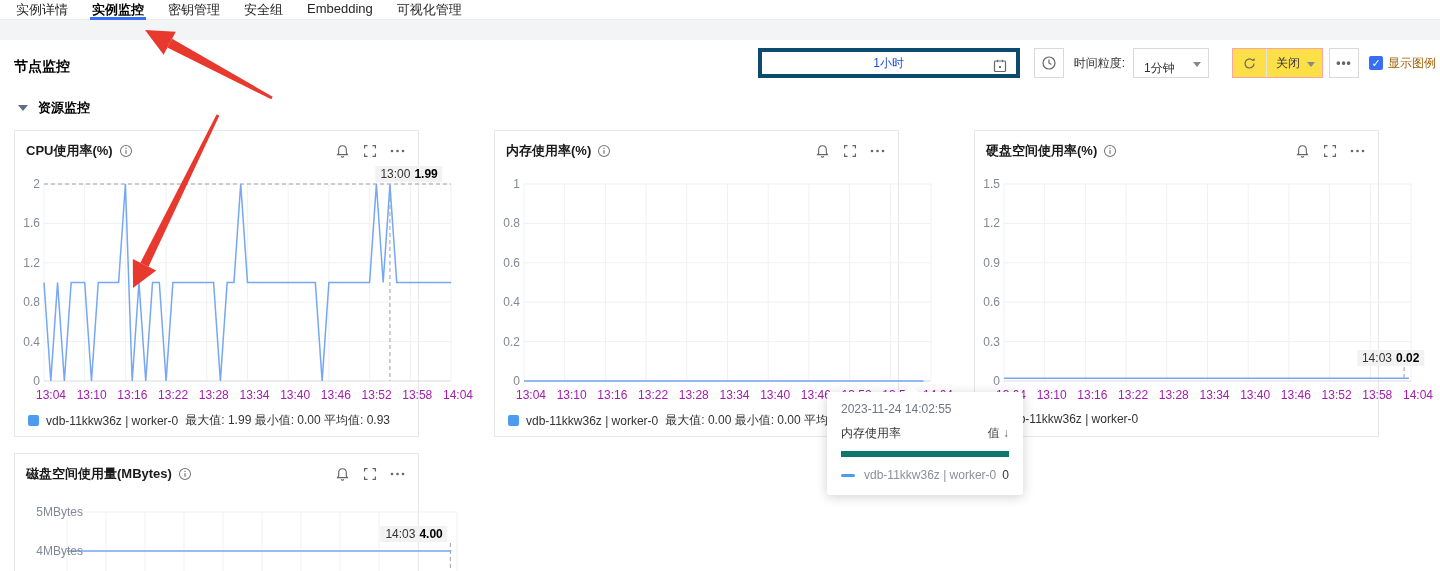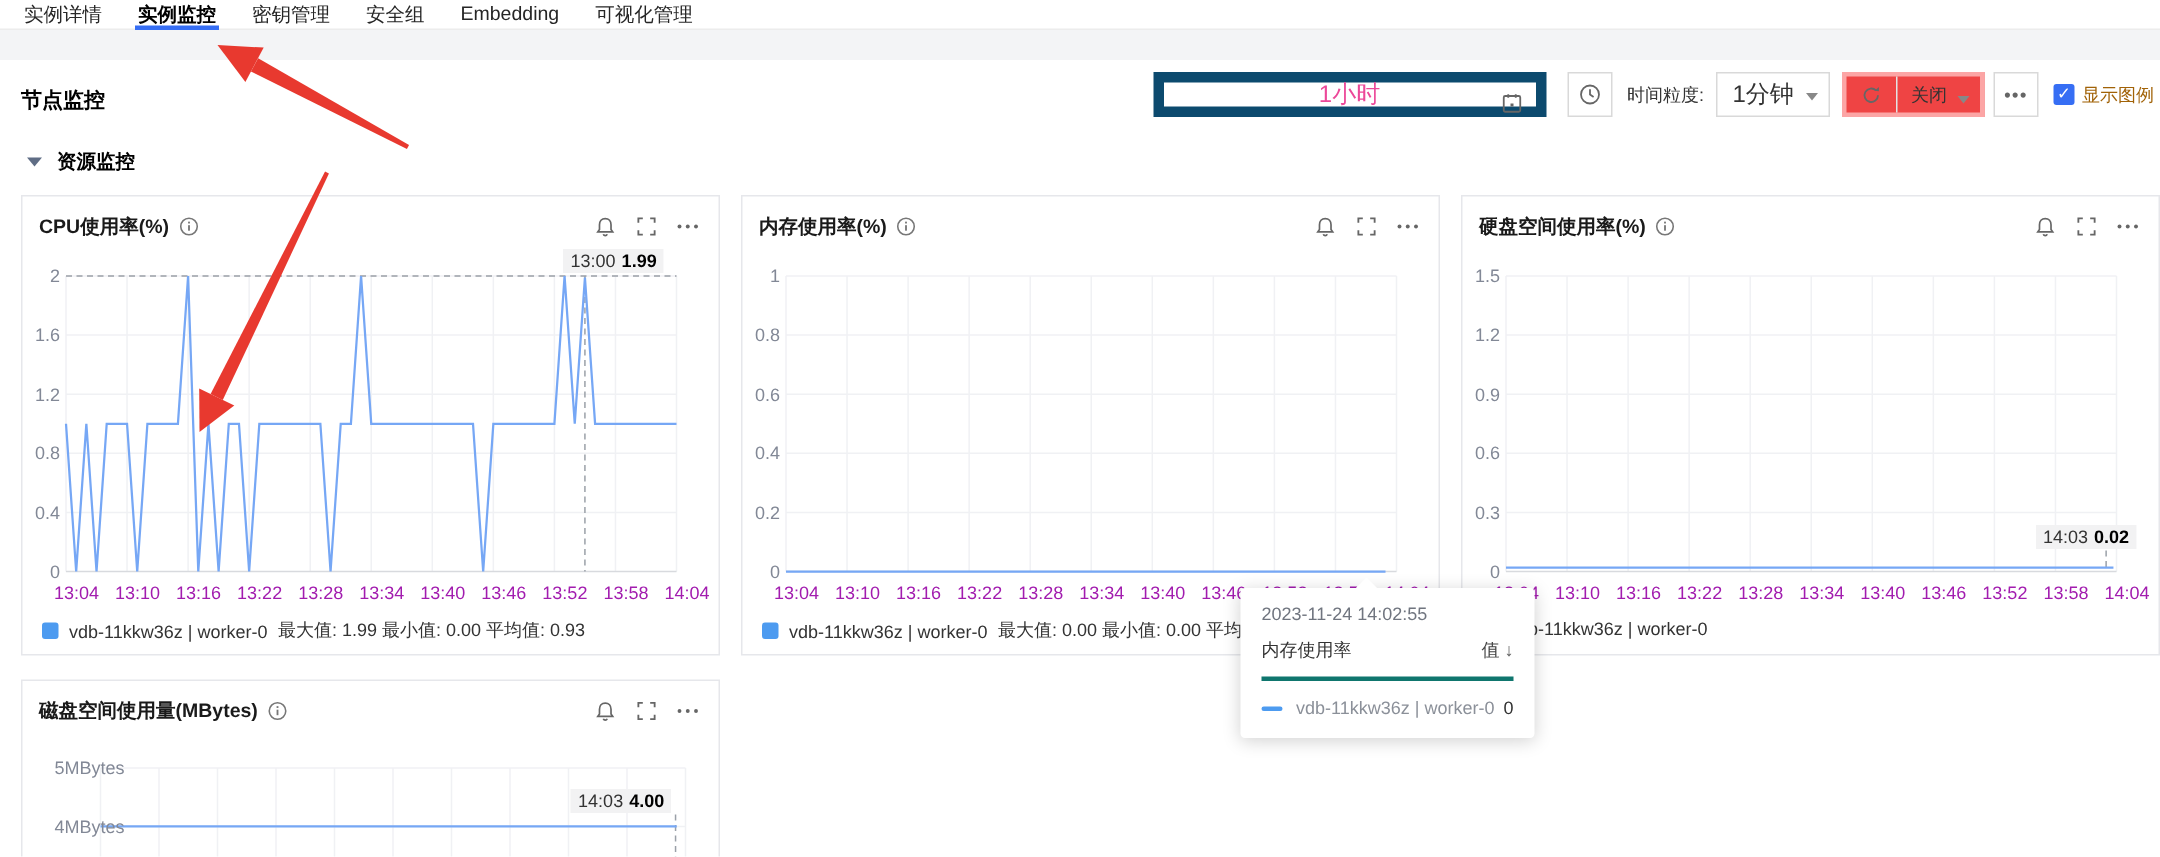--- a/index.html
+++ b/index.html
@@ -9,48 +9,48 @@
   
   .tabbar { position:absolute; top:0; left:0; right:0; height:20px; background:#fff;
     border-bottom:1px solid #ececec; display:flex; align-items:flex-start; padding-left:4px; z-index:5; }
   .tab { font-size:13px; color:#262626; padding:1px 12px 0; height:19px; position:relative; cursor:pointer; white-space:nowrap; }
   .tab.active { font-weight:bold; color:#000; }
   .tab.active::after { content:""; position:absolute; left:10px; right:10px; bottom:-1px; height:3px; background:#366ef4; }
   .grayband { position:absolute; top:20px; left:0; right:0; height:20px; background:#f3f4f6; }
 
   
   .toolbar { position:absolute; top:48px; right:4px; height:30px; display:flex; align-items:center; z-index:6; }
-  .datebox { width:262px; height:30px; border:7px solid #0c4a6e; background:#fff; display:flex;
-    align-items:center; justify-content:center; position:relative; font-size:16px; color:#ec4899; cursor:pointer; }
+  .datebox { width:262px; height:30px; border:4px solid #0c4a6e; background:#fff; display:flex;
+    align-items:center; justify-content:center; position:relative; font-size:12px; color:#1d4ed8; cursor:pointer; }
   .datebox .cal { position:absolute; right:8px; top:6px; }
   .iconbtn { width:30px; height:30px; border:1px solid #d9d9d9; background:#fff; display:flex;
     align-items:center; justify-content:center; cursor:pointer; }
   .tb-label { font-size:12px; color:#333; margin:0 8px 0 10px; white-space:nowrap; }
   .selectbox { width:76px; height:30px; border:1px solid #d9d9d9; background:#fff; display:flex;
-    align-items:center; padding:0 18px 0 10px; font-size:16px; position:relative; cursor:pointer; }
+    align-items:flex-end; padding:0 18px 0 10px; font-size:12px; position:relative; cursor:pointer; }
   .caret { width:0; height:0; border-left:4px solid transparent; border-right:4px solid transparent;
     border-top:5px solid #888; position:absolute; right:7px; top:13px; }
-  .btngroup { display:flex; margin-left:8px; border:3px solid #fca5a5; height:30px; background:#ef4444; }
+  .btngroup { display:flex; margin-left:23px; border:1px solid #fca5a5; height:30px; background:#fde047; }
   .seg { display:flex; align-items:center; padding:0 9px; cursor:pointer; position:relative; font-size:12px; }
   .seg + .seg { border-left:1px solid #e3e3e3; padding-right:22px; }
   .seg .caret { position:absolute; right:7px; top:13px; }
   .morebtn { width:30px; margin-left:6px; letter-spacing:1px; color:#666; font-weight:bold; font-size:12px; }
   .checkbox { width:14px; height:14px; background:#366ef4; border-radius:2px; color:#fff; font-size:11px;
     display:flex; align-items:center; justify-content:center; margin-left:10px; cursor:pointer; line-height:1; }
   .cb-label { font-size:12px; margin-left:5px; color:#a16207; }
 
   
   .sec-title { position:absolute; left:14px; top:58px; font-size:14px; font-weight:bold; color:#000; }
   .group-row { position:absolute; left:18px; top:99px; display:flex; align-items:center; gap:10px; cursor:pointer; }
   .tri-down { width:0; height:0; border-left:5px solid transparent; border-right:5px solid transparent;
     border-top:6px solid #5f6d85; }
   .group-title { font-size:13px; font-weight:bold; color:#000; }
 
   
-  .card { position:absolute; width:466px; background:#fff; border:1px solid #e6e7eb; z-index:1; }
+  .card { position:absolute; width:405px; background:#fff; border:1px solid #e6e7eb; z-index:1; }
   #card0 { left:14px;  top:130px; height:307px; }
   #card1 { left:494px; top:130px; height:307px; }
   #card2 { left:974px; top:130px; height:307px; }
   #card3 { left:14px;  top:453px; height:210px; }
   .chead { position:absolute; top:9px; left:11px; right:13px; height:22px; display:flex; align-items:center; }
   .ctitle { font-size:13px; font-weight:bold; color:#1a1a1a; display:flex; align-items:center; gap:6px; }
   .hicons { margin-left:auto; display:flex; gap:13px; align-items:center; color:#666; }
   .hicons svg, .ctitle svg { display:block; cursor:pointer; }
   .plot { position:absolute; left:29px; top:53px; width:407px; height:197px; }
   #card3 .plot { left:52px; top:58px; width:390px; height:113px; }
@@ -64,21 +64,21 @@
     font-size:12px; color:#333; white-space:nowrap; z-index:2; }
   .annlab b { margin-left:4px; color:#000; }
 
   
   .tooltip { position:absolute; left:827px; top:392px; width:196px; background:#fff; border-radius:3px;
     box-shadow:0 2px 12px rgba(0,0,0,.18); z-index:20; padding:10px 14px 13px; }
   .tooltip::before { content:""; position:absolute; top:-5px; left:79px; width:10px; height:10px;
     background:#fff; transform:rotate(45deg); }
   .tt-time { font-size:12px; color:#70757f; margin-bottom:9px; }
   .tt-head { display:flex; align-items:center; font-size:12px; color:#333; padding-bottom:9px;
-    border-bottom:3px solid #0f766e; }
+    border-bottom:6px solid #0f766e; }
   .tt-sort { margin-left:auto; color:#444; }
   .tt-sort span { color:#666; }
   .tt-row { display:flex; align-items:center; margin-top:11px; font-size:12px; color:#8b9099; }
   .dash { width:14px; height:3px; background:#4d9bf0; border-radius:1.5px; margin-right:9px; flex:0 0 auto; }
   .tt-val { margin-left:auto; color:#333; }
 
   .arrows { position:absolute; inset:0; z-index:30; pointer-events:none; }
 </style>
 </head>
 <body>

